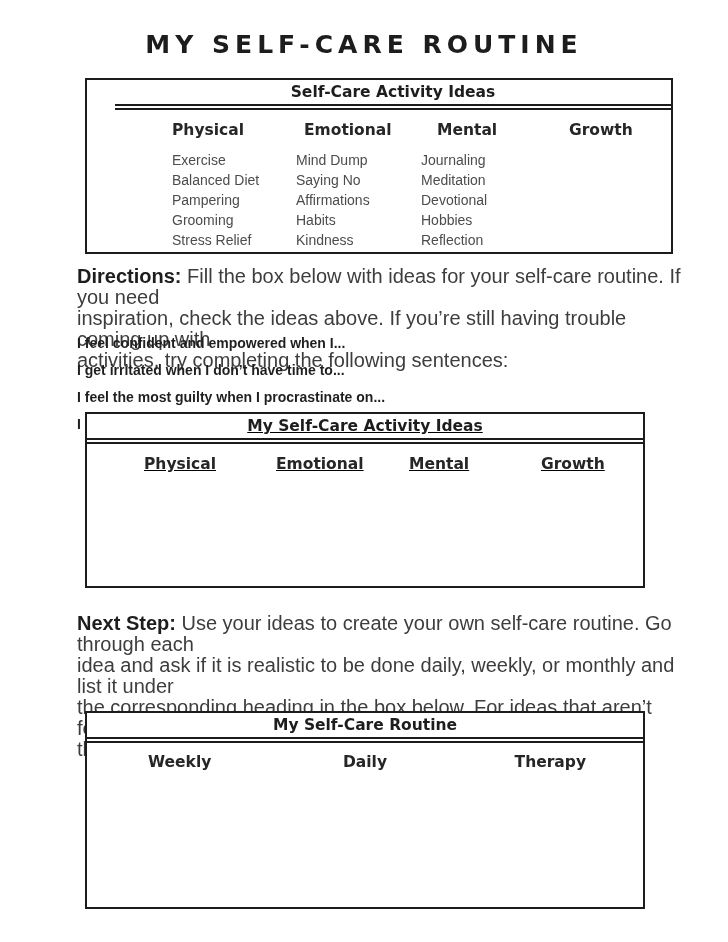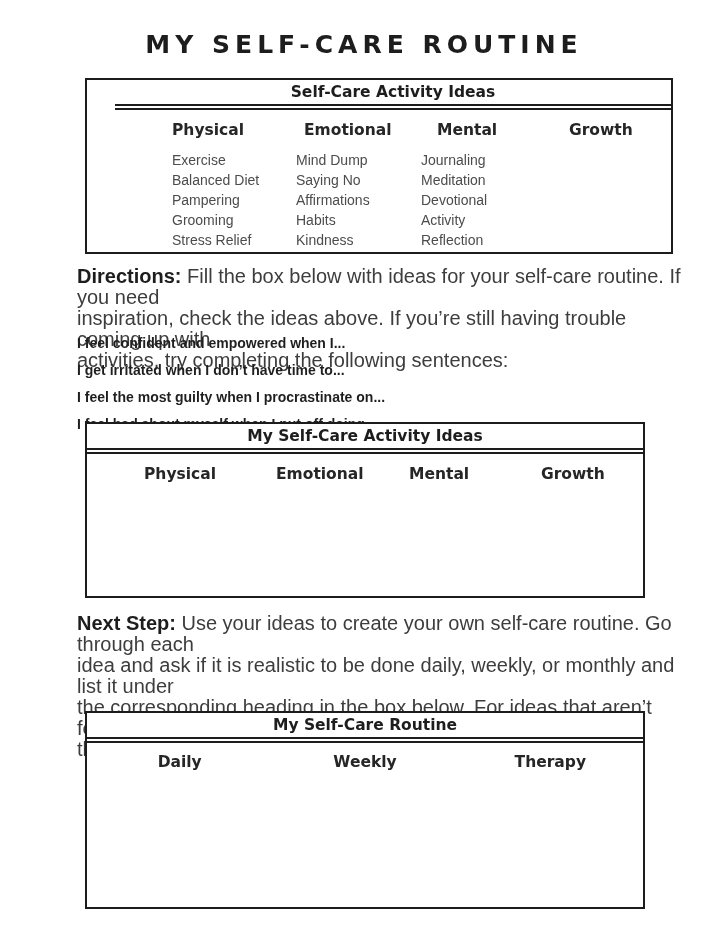--- a/index.html
+++ b/index.html
@@ -16,21 +16,21 @@
     font-family:"DejaVu Sans",sans-serif;
     font-weight:bold;font-size:25px;letter-spacing:5px;
     color:#1d1d1d;line-height:1.1;
   }
   .box{
     position:absolute;left:85px;width:556px;
     border:2px solid #1c1c1c;background:#ffffff;
     box-sizing:content-box;
   }
   .box-ideas{top:78px;height:172px;padding-left:28px;}
-  .box-my-ideas{top:422px;height:172px;}
+  .box-my-ideas{top:412px;height:172px;text-decoration:underline;}
   .box-routine{top:711px;height:194px;}
   .box-title{
     position:relative;
     text-align:center;
     font-family:"DejaVu Sans",sans-serif;
     font-weight:bold;font-size:15.5px;color:#1d1d1d;
     padding:3px 0 2px 0;line-height:19px;
     border-bottom:2px solid #1c1c1c;
   }
   .box-title::after{
@@ -97,21 +97,21 @@
         <div class="item">Mind Dump</div>
         <div class="item">Saying No</div>
         <div class="item">Affirmations</div>
         <div class="item">Habits</div>
         <div class="item">Kindness</div>
       </div>
       <div>
         <div class="item">Journaling</div>
         <div class="item">Meditation</div>
         <div class="item">Devotional</div>
-        <div class="item">Activity</div>
+        <div class="item">Hobbies</div>
         <div class="item">Reflection</div>
       </div>
     </div>
   </div>
 
   <div class="para para-directions"><b>Directions:</b><span> Fill the box below with ideas for your self-care routine.  If you need
 inspiration, check the ideas above.  If you’re still having trouble coming up with
 activities, try completing the following sentences:</span></div>
 
   <div class="prompts">I feel confident and empowered when I...
@@ -131,20 +131,20 @@
   </div>
 
   <div class="para para-nextstep"><b>Next Step:</b><span> Use your ideas to create your own self-care routine.  Go through each
 idea and ask if it is realistic to be done daily, weekly, or monthly and list it under
 the corresponding heading in the box below.  For ideas that aren’t feasible, cross
 them off your list.</span></div>
 
   <div class="box box-routine">
     <div class="box-title">My Self-Care Routine</div>
     <div class="cols3">
+      <span class="col-head">Weekly</span>
       <span class="col-head">Daily</span>
-      <span class="col-head">Weekly</span>
       <span class="col-head">Therapy</span>
     </div>
     <div class="fill-area"></div>
   </div>
 
 </div>
 
 </body></html>

